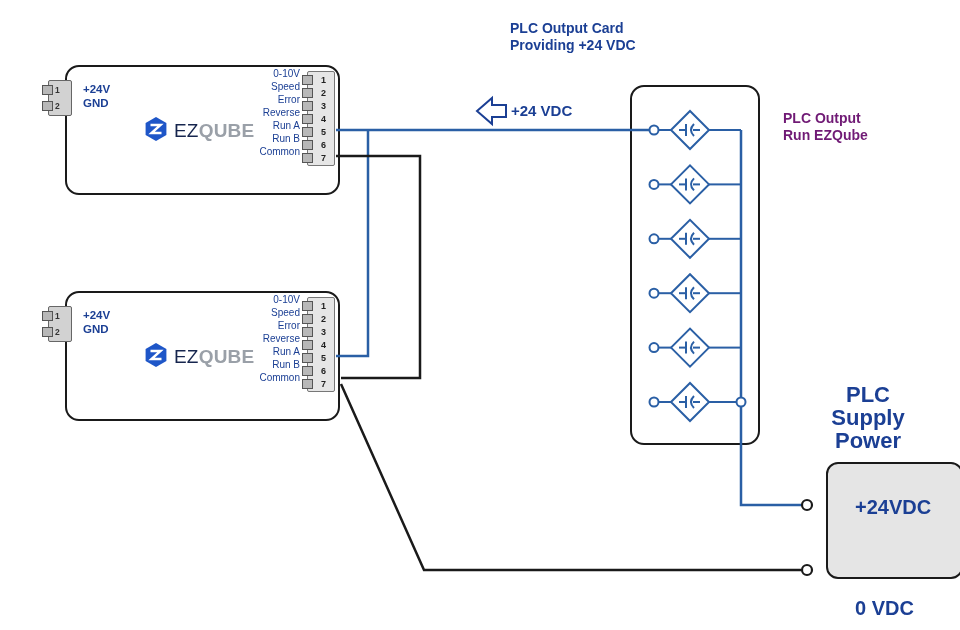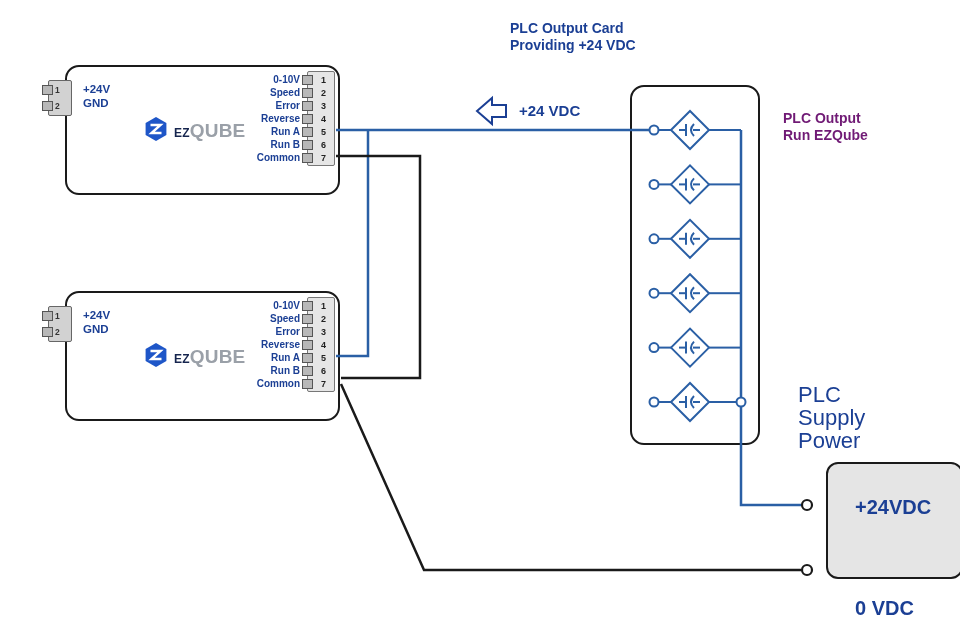--- a/index.html
+++ b/index.html
@@ -11,39 +11,39 @@
   .power-conn{position:absolute;left:-19px;top:13px;width:24px;height:36px;background:#d2d2d2;
           border:1.5px solid #666;border-radius:2px;display:flex;flex-direction:column;
           justify-content:space-evenly;box-sizing:border-box;}
   .pc-row{display:flex;align-items:center;height:14px;}
   .pc-pin{width:9px;height:8px;background:#b8b8b8;border:1px solid #555;margin-left:-7px;}
   .pc-num{font-weight:bold;font-size:8.5px;color:#333;margin-left:2px;}
   .power-labels{position:absolute;left:16px;top:15px;font-weight:bold;font-size:11.5px;
           line-height:14px;color:#1b3f94;}
   .logo{position:absolute;left:76px;top:48px;display:flex;align-items:center;gap:5px;}
   .logo-text{display:flex;align-items:baseline;}
-  .logo-ez{font-weight:700;font-size:12px;color:#16254e;letter-spacing:.2px;text-align:right;}
+  .logo-ez{font-weight:400;font-size:19px;color:#16254e;letter-spacing:.2px;text-align:right;}
   .logo-qube{font-weight:700;font-size:19px;color:#9aa0a8;letter-spacing:.2px;}
-  .term-labels{position:absolute;right:38px;top:6px;text-align:right;font-weight:bold;
+  .term-labels{position:absolute;right:38px;top:0;text-align:right;font-weight:normal;
           font-size:10px;line-height:13px;color:#1b3f94;white-space:nowrap;}
   .term-block{position:absolute;right:3px;top:4px;width:26px;background:#e6e6e6;
           border:1.5px solid #777;border-radius:2px;padding:1px 0;box-sizing:content-box;}
   .tb-row{display:flex;align-items:center;height:13px;}
   .tb-pin{width:9px;height:8px;background:#b8b8b8;border:1px solid #555;margin-left:-6px;}
   .tb-num{flex:1;text-align:center;font-weight:bold;font-size:9px;color:#222;}
   
   .plc-card{position:absolute;left:630px;top:85px;width:130px;height:360px;
           border:2.5px solid #1a1a1a;border-radius:14px;background:#fff;box-sizing:border-box;}
   .plc-title{position:absolute;left:510px;top:20px;width:370px;text-align:left;
           font-weight:bold;font-size:14px;line-height:16.5px;color:#1b3f94;}
   .plc-out-label{position:absolute;left:783px;top:110px;font-weight:bold;font-size:14px;
           line-height:17px;color:#701a75;}
-  .wire-label{position:absolute;left:511px;top:102px;font-weight:bold;font-size:15px;color:#1b3f94;margin-left:8px;}
-  .ps-title{position:absolute;left:798px;top:383px;width:140px;
-          font-weight:normal;font-size:22px;line-height:23px;color:#1b3f94;}
+  .wire-label{position:absolute;left:511px;top:102px;font-weight:bold;font-size:15px;color:#1b3f94;}
+  .ps-title{position:absolute;left:798px;top:383px;width:140px;text-align:center;
+          font-weight:bold;font-size:22px;line-height:23px;color:#1b3f94;}
   .ps-box{position:absolute;left:826px;top:462px;width:137px;height:117px;
           border:2.5px solid #1a1a1a;border-radius:12px;background:#e5e5e5;box-sizing:border-box;}
   .ps-term{position:absolute;font-weight:bold;font-size:20px;color:#1b3f94;white-space:nowrap;}
   .ps-term.t1{left:27px;top:32px;}
   .ps-term.t2{left:27px;top:97px;margin-top:36px;}
   
   .wires{position:absolute;left:0;top:0;z-index:5;pointer-events:none;}
 </style>
 </head>
 <body>

